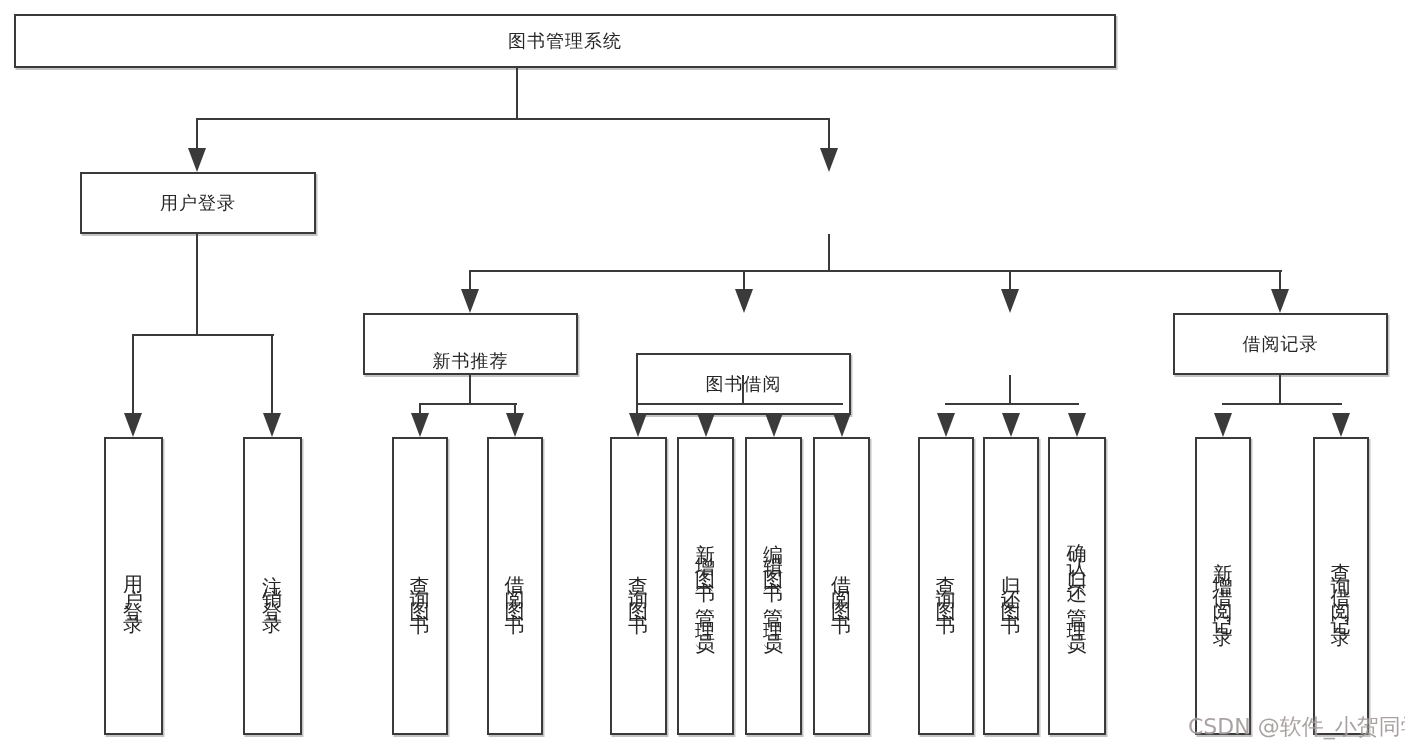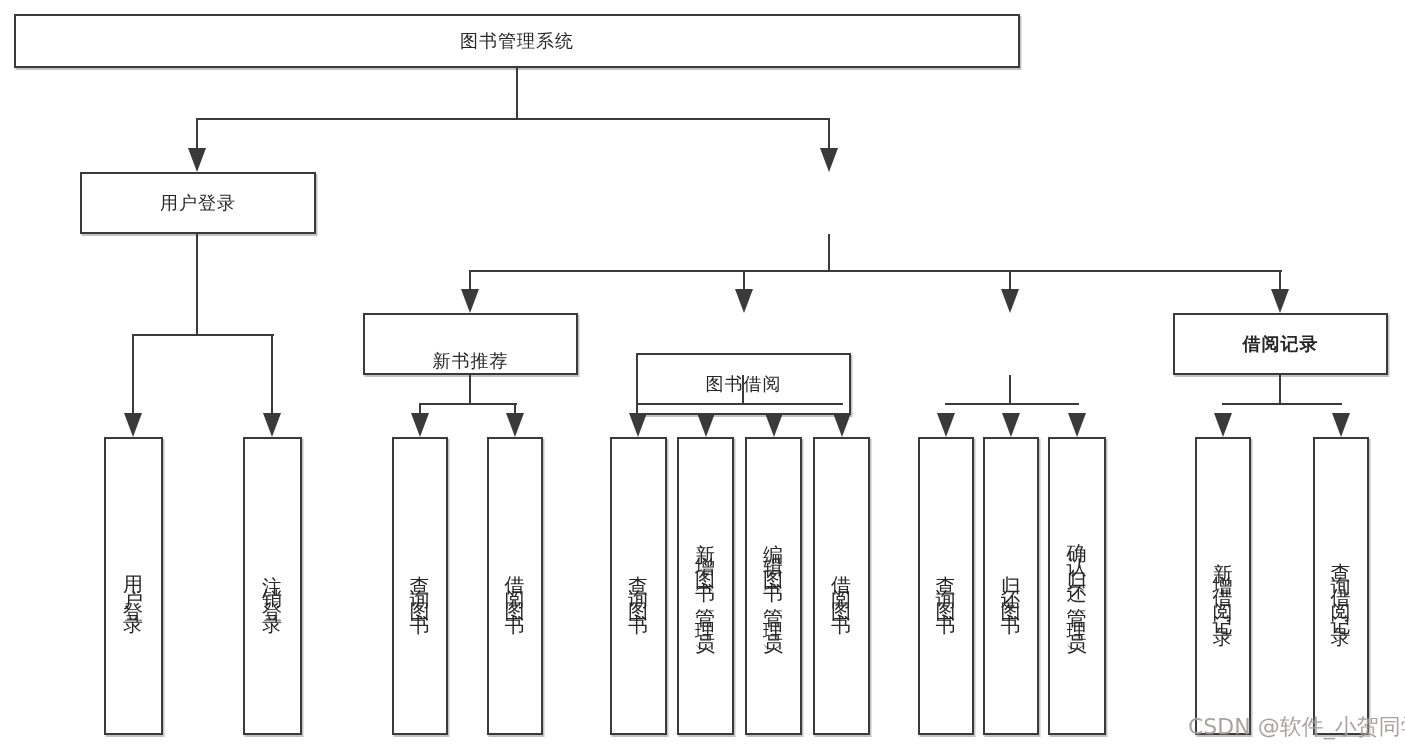--- a/index.html
+++ b/index.html
@@ -33,21 +33,21 @@
     position:absolute;left:1188px;top:712px;z-index:9;
     font-size:22px;color:rgba(158,148,148,0.88);white-space:nowrap;
     text-shadow:0 0 2px rgba(255,255,255,0.6);
   }
 </style>
 </head>
 <body>
 
 <div id="canvas">
 
-  <div class="box" style="left:14px;top:14px;width:1006px;height:54px;">
+  <div class="box" style="left:14px;top:14px;width:1102px;height:54px;">
       <span>图书管理系统</span>
     </div>
 
   <div class="ln" style="left:516px;top:68px;width:2px;height:52px;"></div>
   <div class="ln" style="left:196px;top:118px;width:634px;height:2px;"></div>
   <div class="ln" style="left:196px;top:118px;width:2px;height:34px;"></div>
   <div class="ln" style="left:828px;top:118px;width:2px;height:34px;"></div>
   <div class="arr" style="left:188px;top:148px;"></div>
   <div class="arr" style="left:820px;top:148px;"></div>
 
@@ -72,21 +72,21 @@
   <div class="arr" style="left:735px;top:289px;"></div>
   <div class="arr" style="left:1001px;top:289px;"></div>
   <div class="arr" style="left:1271px;top:289px;"></div>
 
   <div class="box" style="left:363px;top:313px;width:215px;height:62px;align-items:flex-end;">
       <span>新书推荐</span>
     </div>
   <div class="box" style="left:636px;top:313px;width:215px;height:62px;margin-top:40px;">
       <span>图书借阅</span>
     </div>
-  <div class="box" style="left:1173px;top:313px;width:215px;height:62px;font-weight:bold;">
+  <div class="box" style="left:1173px;top:313px;width:215px;height:62px;">
       <span>借阅记录</span>
     </div>
 
   <div class="ln" style="left:469px;top:375px;width:2px;height:30px;"></div>
   <div class="ln" style="left:419px;top:403px;width:98px;height:2px;"></div>
   <div class="ln" style="left:419px;top:403px;width:2px;height:14px;"></div>
   <div class="ln" style="left:514px;top:403px;width:2px;height:14px;"></div>
   <div class="arr" style="left:411px;top:413px;"></div>
   <div class="arr" style="left:506px;top:413px;"></div>
 

